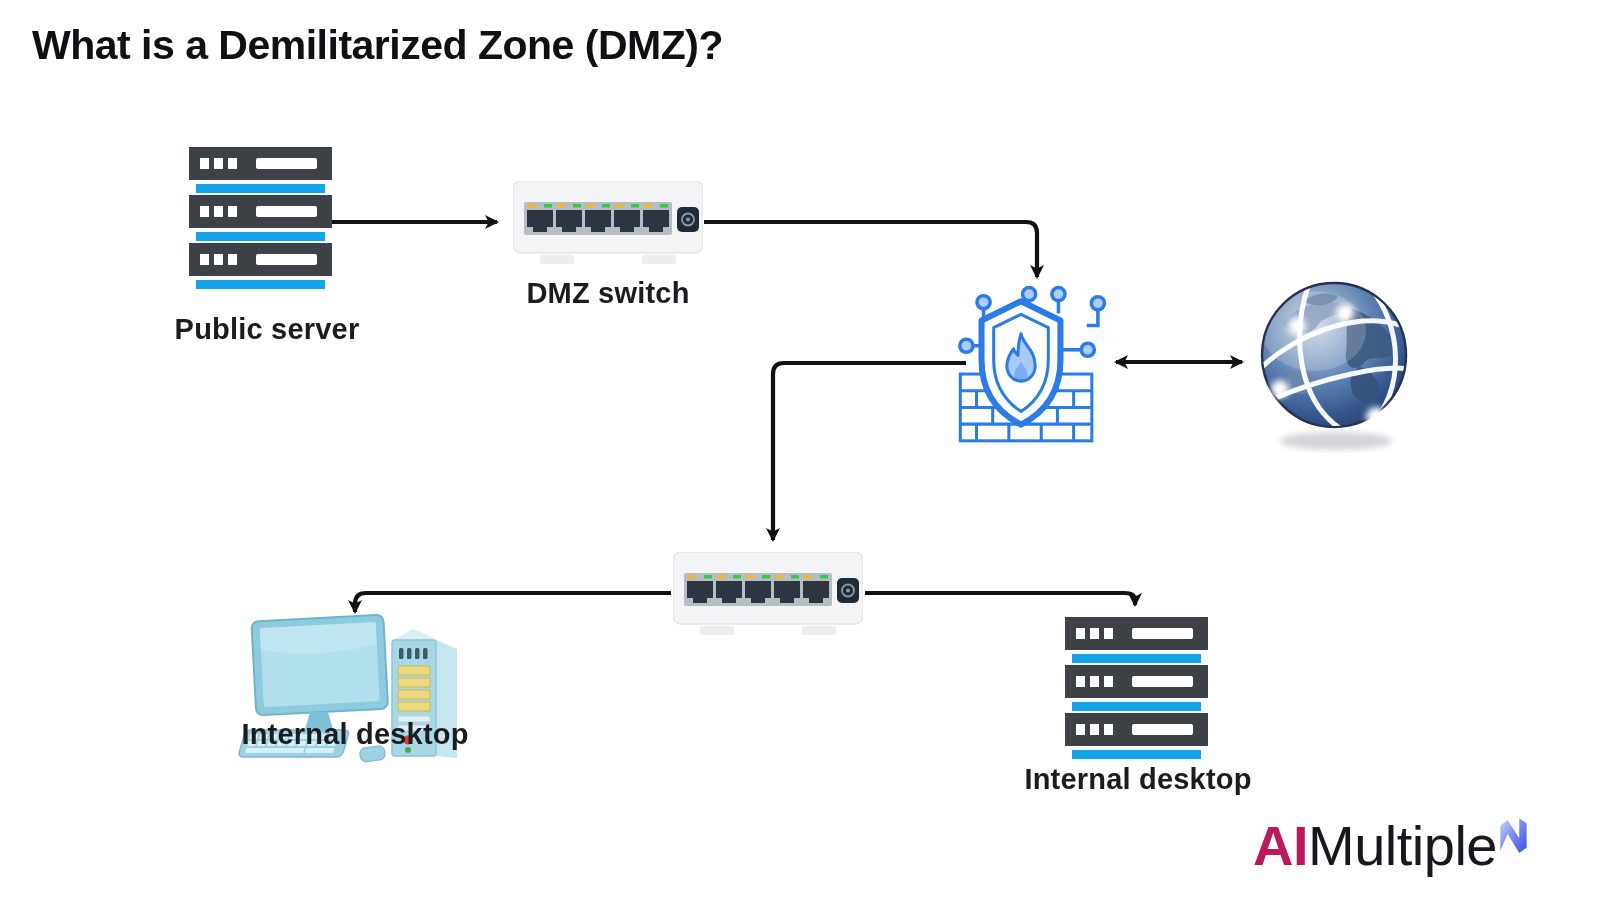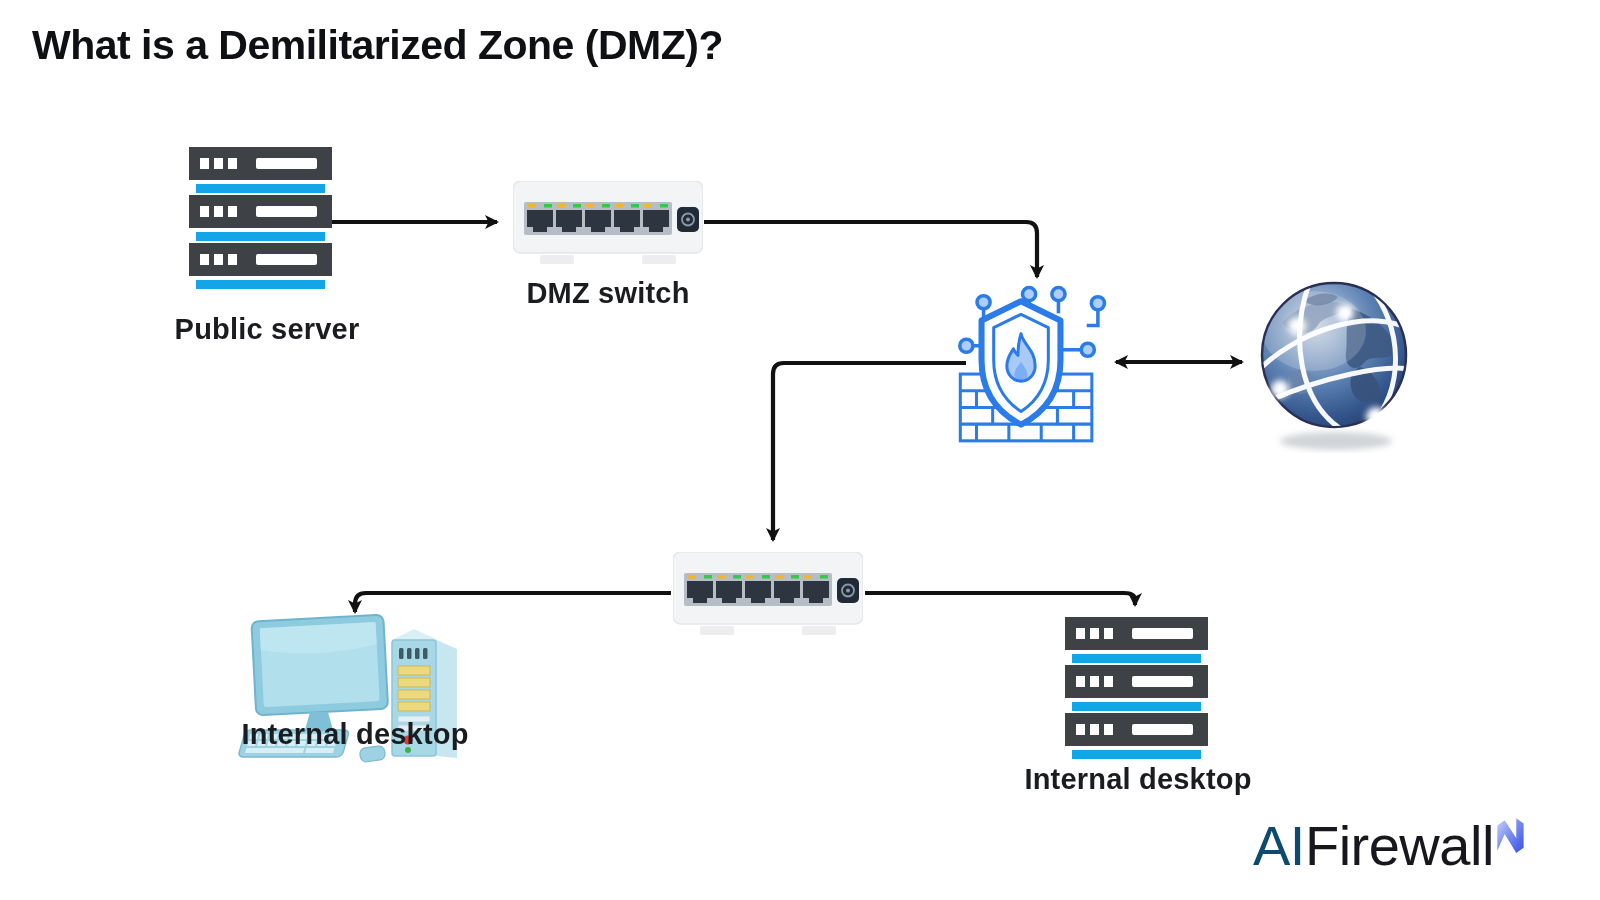--- a/index.html
+++ b/index.html
@@ -16,21 +16,21 @@
     position:absolute; text-align:center;
     font-size:29px; font-weight:600; color:#1a1c20; letter-spacing:0.2px;
     width:260px;
   }
   .connectors { position:absolute; left:0; top:0; pointer-events:none; }
   .logo {
     position:absolute; left:1253px; top:813px; height:80px;
     font-size:56px; font-weight:500; letter-spacing:-0.5px; color:#17171d;
     white-space:nowrap;
   }
-  .logo .ai { color:#0c4a6e; }
+  .logo .ai { color:#be185d;font-weight:bold; }
   .logo-mark { position:absolute; right:-36px; top:2px; }
 </style>
 </head>
 <body>
 
 <div class="canvas">
 
   <div class="title">What is a Demilitarized Zone (DMZ)?</div>
 
   <svg class="connectors" width="1600" height="900" viewBox="0 0 1600 900">
@@ -320,21 +320,21 @@
           <rect x="25" y="107" width="9" height="11" fill="#fff"></rect>
           <rect x="39" y="107" width="9" height="11" fill="#fff"></rect>
         <rect x="67" y="107" width="61" height="11" rx="2" fill="#fff"></rect>
         <rect x="7" y="133" width="129" height="9" fill="#14a5e8"></rect>
       </g>
     </svg>
   </div>
   <div class="node-label" style="left:1008px; top:763px;">Internal desktop</div>
 
   <div class="logo">
-    <span class="ai">AI</span><span>Firewall</span>
+    <span class="ai">AI</span><span>Multiple</span>
     <svg class="logo-mark" width="38" height="40" viewBox="0 0 34 38">
       <defs>
         <linearGradient id="gMark" x1="0%" y1="0%" x2="100%" y2="100%">
           <stop offset="0%" stop-color="#ccd6f9"></stop>
           <stop offset="45%" stop-color="#7d90f0"></stop>
           <stop offset="100%" stop-color="#3550e4"></stop>
         </linearGradient>
       </defs>
       <polygon points="4,34 4,10 11,5 22,22 22,3 29,8 29,31 22,36 11,18" fill="url(#gMark)"></polygon>
     </svg>

